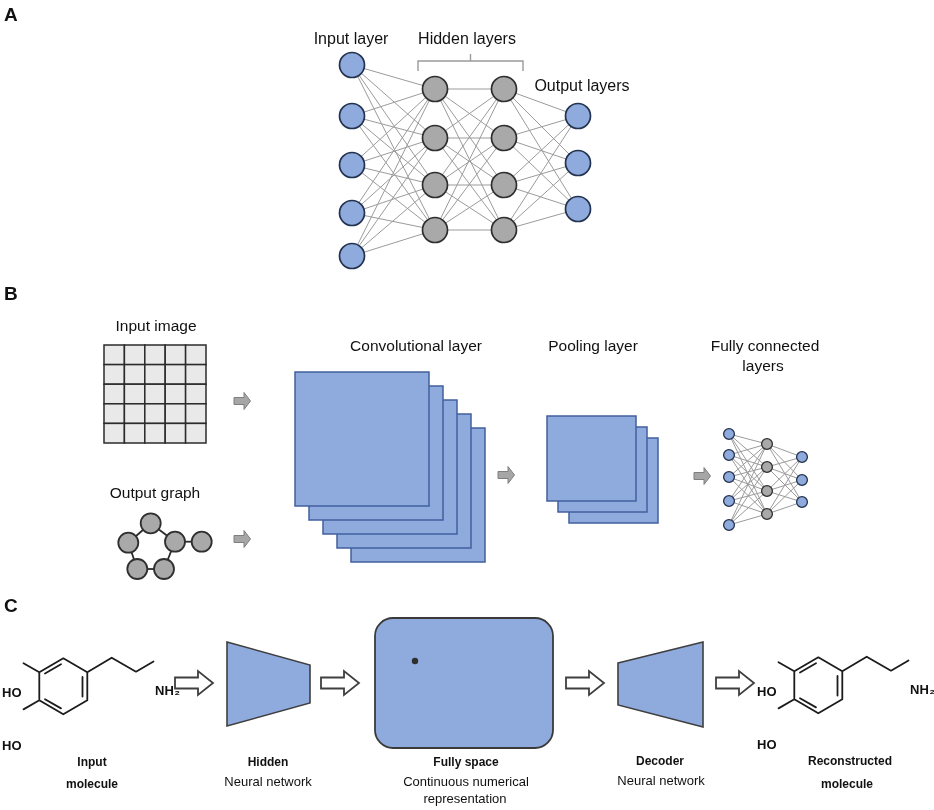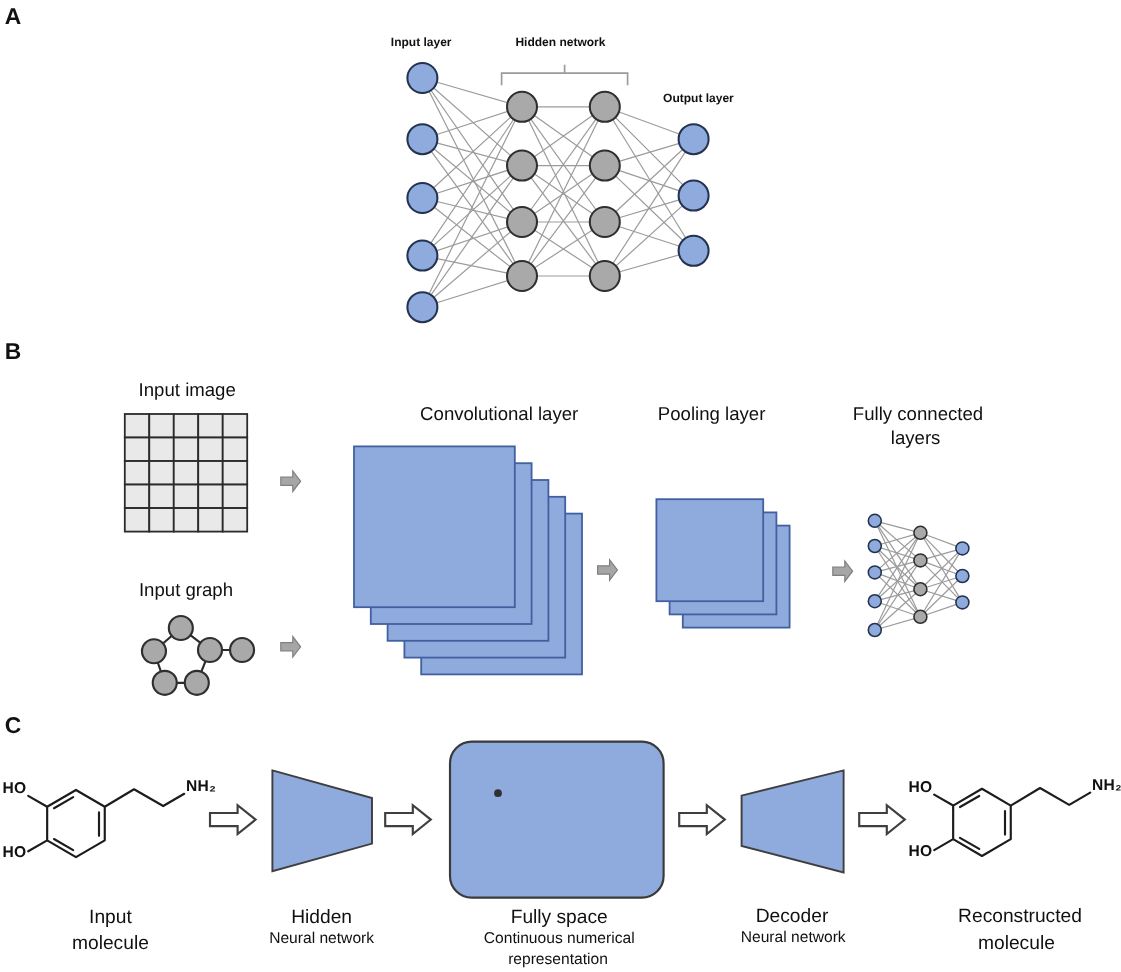--- a/index.html
+++ b/index.html
@@ -2,25 +2,25 @@
 <html><head>
 <meta charset="utf-8">
 <style>
   html,body{margin:0;padding:0;background:#fff;}
   .canvas{position:relative;width:934px;height:810px;background:#ffffff;overflow:hidden;
           font-family:"Liberation Sans",sans-serif;color:#111;}
   svg{position:absolute;left:0;top:0;}
   .lbl{position:absolute;white-space:nowrap;line-height:1.15;color:#111;}
   .ctr{transform:translateX(-50%);text-align:center;}
   .pl {font-size:19px;font-weight:700;}
-  .b15{font-size:10px;font-weight:700;}
+  .b15{font-size:16px;font-weight:400;}
   .b16{font-size:15.5px;font-weight:400;}
-  .b18{font-size:16px;font-weight:400;}
+  .b18{font-size:12px;font-weight:700;}
   .r13{font-size:13px;font-weight:400;text-align:center;}
-  .chem{font-size:13px;font-weight:700;letter-spacing:.2px;}
+  .chem{font-size:13px;font-weight:700;letter-spacing:.2px;margin-top:36px;}
 </style>
 </head>
 <body>
 
 <div class="canvas">
 
   <svg width="934" height="810" viewBox="0 0 934 810">
     <defs>
       <path id="gray-arrow" d="M -8 -3.5 L 2 -3.5 L 2 -8.5 L 8.5 0 L 2 8.5 L 2 3.5 L -8 3.5 Z"></path>
       <path id="outline-arrow" d="M -19 -5.5 L 4 -5.5 L 4 -12 L 19 0 L 4 12 L 4 5.5 L -19 5.5 Z"></path>
@@ -218,29 +218,29 @@
       </g>
     <use href="#dopamine"></use>
     <use href="#dopamine" x="755" y="-1"></use>
   </svg>
 
   <div class="lbl pl" style="left:4px;top:4px">A</div>
   <div class="lbl pl" style="left:4px;top:283px">B</div>
   <div class="lbl pl" style="left:4px;top:595px">C</div>
 
   <div class="lbl ctr b15" style="left:351px;top:30px">Input layer</div>
-  <div class="lbl ctr b15" style="left:467px;top:30px">Hidden network</div>
-  <div class="lbl ctr b15" style="left:582px;top:77px">Output layer</div>
+  <div class="lbl ctr b15" style="left:467px;top:30px">Hidden layers</div>
+  <div class="lbl ctr b15" style="left:582px;top:77px">Output layers</div>
 
   <div class="lbl ctr b16" style="left:156px;top:317px">Input image</div>
   <div class="lbl ctr b16" style="left:416px;top:337px">Convolutional layer</div>
   <div class="lbl ctr b16" style="left:593px;top:337px">Pooling layer</div>
   <div class="lbl ctr b16" style="left:765px;top:337px">Fully connected</div>
   <div class="lbl ctr b16" style="left:763px;top:357px">layers</div>
-  <div class="lbl ctr b16" style="left:155px;top:484px">Input graph</div>
+  <div class="lbl ctr b16" style="left:155px;top:484px">Output graph</div>
 
   <div class="lbl ctr b18" style="left:92px;top:756px">Input</div>
   <div class="lbl ctr b18" style="left:92px;top:778px">molecule</div>
   <div class="lbl ctr b18" style="left:268px;top:756px">Hidden</div>
   <div class="lbl ctr r13" style="left:268px;top:775px">Neural network</div>
   <div class="lbl ctr b18" style="left:466px;top:756px">Fully space</div>
   <div class="lbl ctr r13" style="left:466px;top:775px">Continuous numerical</div>
   <div class="lbl ctr r13" style="left:465px;top:792px">representation</div>
   <div class="lbl ctr b18" style="left:660px;top:755px">Decoder</div>
   <div class="lbl ctr r13" style="left:661px;top:774px">Neural network</div>

